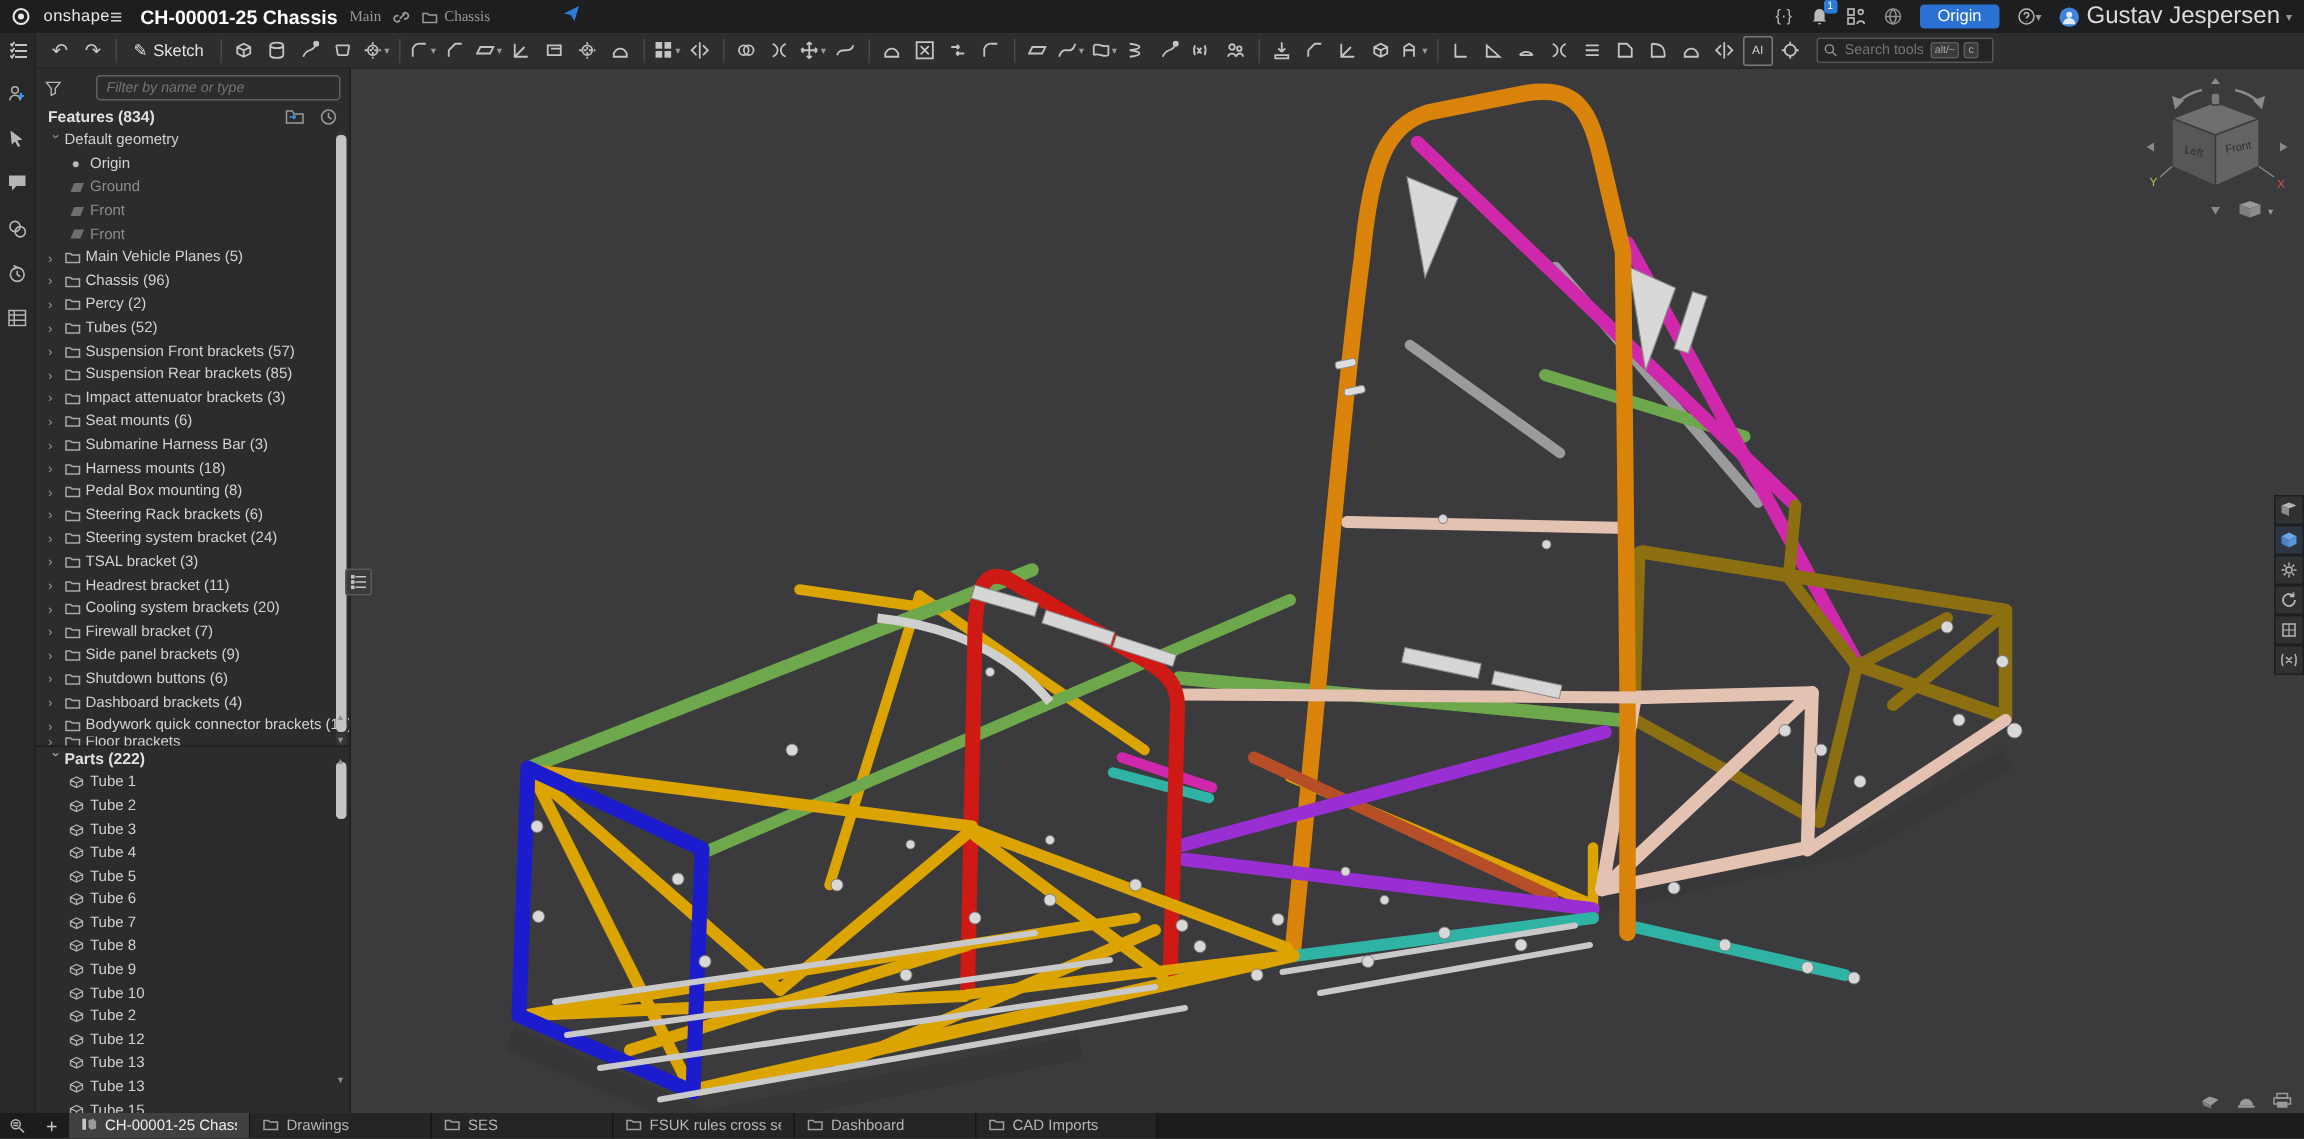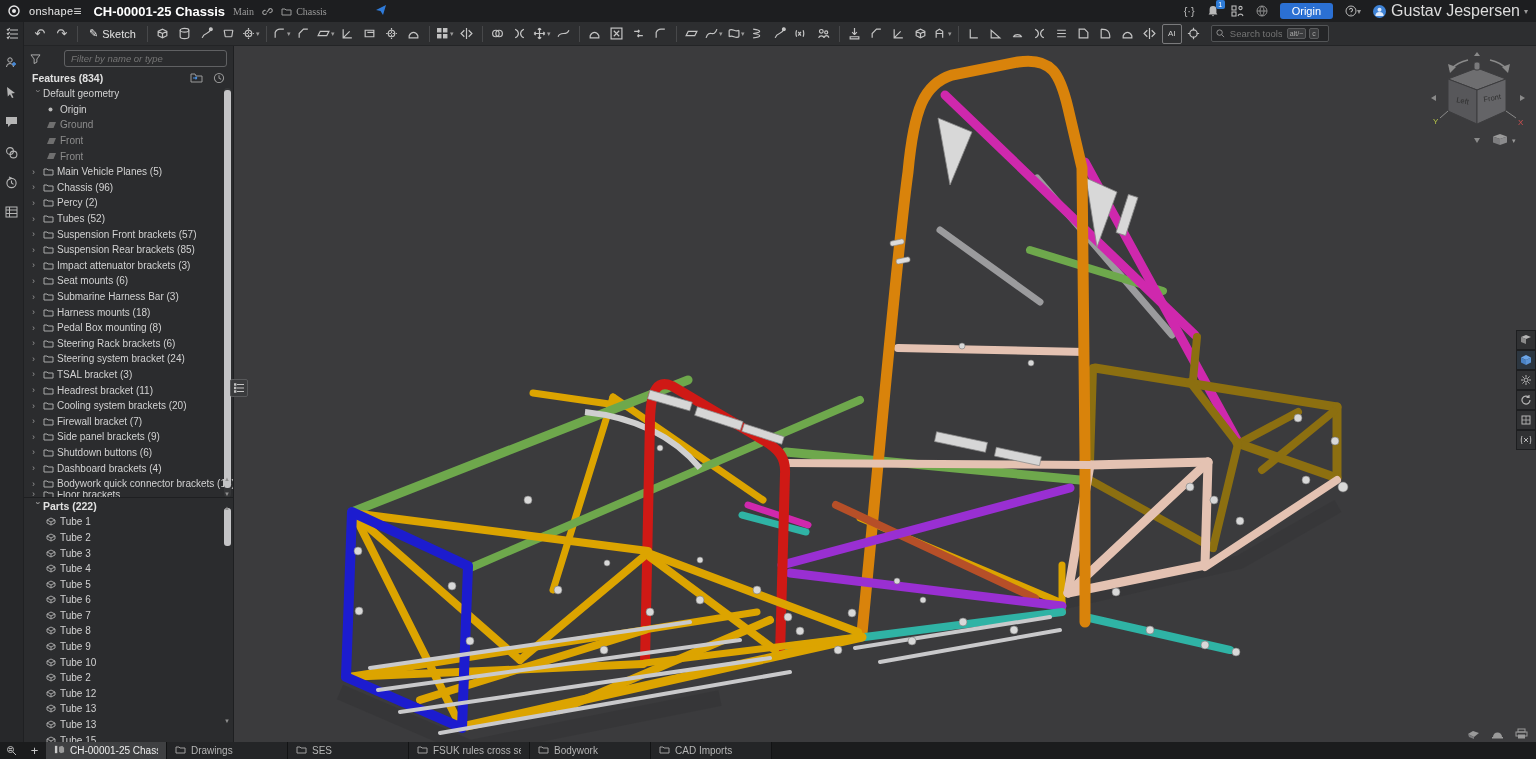--- a/index.html
+++ b/index.html
@@ -1163,21 +1163,21 @@
       <span class="tab">
         <span><svg width="11" height="9" viewBox="0 0 11 9">
             <path d="M1 2 L1 8 L10 8 L10 3 L5 3 L4 2 Z" fill="none" stroke="#9f9f9f"></path>
           </svg></span>
         <span class="tlabel">FSUK rules cross section</span>
       </span>
       <span class="tab">
         <span><svg width="11" height="9" viewBox="0 0 11 9">
             <path d="M1 2 L1 8 L10 8 L10 3 L5 3 L4 2 Z" fill="none" stroke="#9f9f9f"></path>
           </svg></span>
-        <span class="tlabel">Bodywork</span>
+        <span class="tlabel">Dashboard</span>
       </span>
       <span class="tab">
         <span><svg width="11" height="9" viewBox="0 0 11 9">
             <path d="M1 2 L1 8 L10 8 L10 3 L5 3 L4 2 Z" fill="none" stroke="#9f9f9f"></path>
           </svg></span>
         <span class="tlabel">CAD Imports</span>
       </span>
     </span>
 </div>
 

